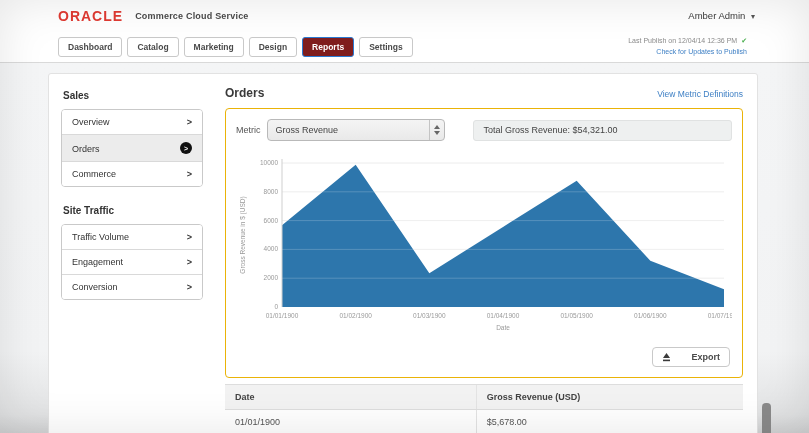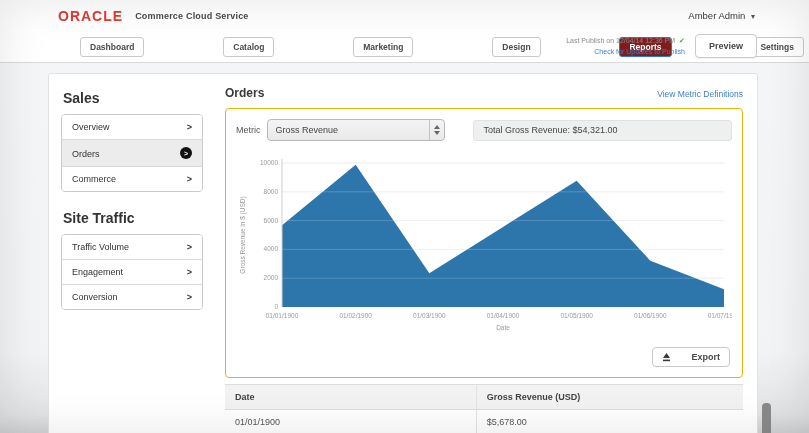--- a/index.html
+++ b/index.html
@@ -15,42 +15,42 @@
   
   .topbar{ height:31px; background:#fff; display:flex; align-items:center;
     padding:0 54px 0 58px; }
   .logo{ color:#e03a32; font-weight:700; font-size:14px; letter-spacing:1px; }
   .product{ font-size:9px; font-weight:700; color:#4a4a4a; margin-left:12px; letter-spacing:.2px;}
   .top-spacer{ flex:1; }
   .user-menu{ font-size:9.5px; color:#3a3a3a; cursor:pointer; }
   .user-menu .caret{ font-size:8px; color:#555; margin-left:3px;}
   
   .navbar{ height:32px; background:#fff; border-bottom:1px solid #d9d9d9;
-    display:flex; align-items:center; padding-left:80px; position:relative;justify-content:space-between; }
+    display:flex; align-items:center; padding-left:58px; position:relative; }
   .tab{ font-size:8.5px; font-weight:700; color:#4a4a4a; background:#fff;
     border:1px solid #c9c9c9; border-radius:3px; padding:4px 9px; margin-right:5px;
     cursor:pointer; }
   .tab.active{ background:#7f1d1d; border-color:#2a7ad2; color:#fff; }
   .publish-wrap{ position:absolute; right:52px; top:3px; display:flex; align-items:flex-start; }
   .publish-text{ text-align:right; margin-right:10px; line-height:1.55; padding-top:2px;}
   .publish-line{ font-size:7px; color:#8a8a8a; }
   .publish-check{ color:#4caf50; font-size:7px; margin-left:2px;}
   .publish-link{ font-size:7px; color:#3d7fc4; cursor:pointer; }
   .preview-btn{ background:#fff; border:1px solid #c9c9c9; border-radius:4px;
     font-size:9px; font-weight:700; color:#4a4a4a; padding:6px 13px; cursor:pointer;
     box-shadow:0 1px 1px rgba(0,0,0,0.05); }
   
   .page{ height:370px;
     background:linear-gradient(180deg,#f4f5f6 0%,#f2f3f4 78%,#e2e3e4 95%,#d2d3d4 100%);
     padding-top:10px; }
   .card{ margin-left:48px; width:710px; min-height:420px; background:#fff;
     border:1px solid #e2e2e2; border-radius:3px; display:flex; }
   
   .sidebar{ width:170px; padding:14px 12px 0 12px; }
-  .side-heading{ font-size:14px; font-weight:700; color:#333; margin:2px 0 8px 2px; }
+  .side-heading{ font-size:10px; font-weight:700; color:#333; margin:2px 0 8px 2px; }
   .side-heading.second{ margin-top:18px; }
   .side-group{ border:1px solid #c9c9c9; border-radius:4px; overflow:hidden; background:#fff;}
   .side-item{ display:flex; align-items:flex-end; justify-content:space-between;
     padding:7px 10px; font-size:9px; color:#333; border-bottom:1px solid #d9d9d9;
     cursor:pointer; background:#fff; }
   .side-item:last-child{ border-bottom:none; }
   .side-item.selected{ background:#ececec; }
   .chev{ font-size:9px; font-weight:700; color:#333; }
   .sel-circle{ width:12px; height:12px; background:#111; border-radius:50%;
     color:#fff; font-size:7px; font-weight:700; display:flex; align-items:center;
@@ -115,21 +115,20 @@
   <span class="tab">Settings</span>
 
   <div class="publish-wrap">
     <div class="publish-text">
       <div class="publish-line">
         <span>Last Publish on 12/04/14 12:36 PM</span>
         <span class="publish-check">✔</span>
       </div>
       <div class="publish-link">Check for Updates to Publish</div>
     </div>
-    <button class="preview-btn">Preview</button>
   </div>
 </div>
 
 <div class="page">
   <div class="card">
 
     <div class="sidebar">
       <div class="side-heading">Sales</div>
       <div class="side-group">
         <div class="side-item">

